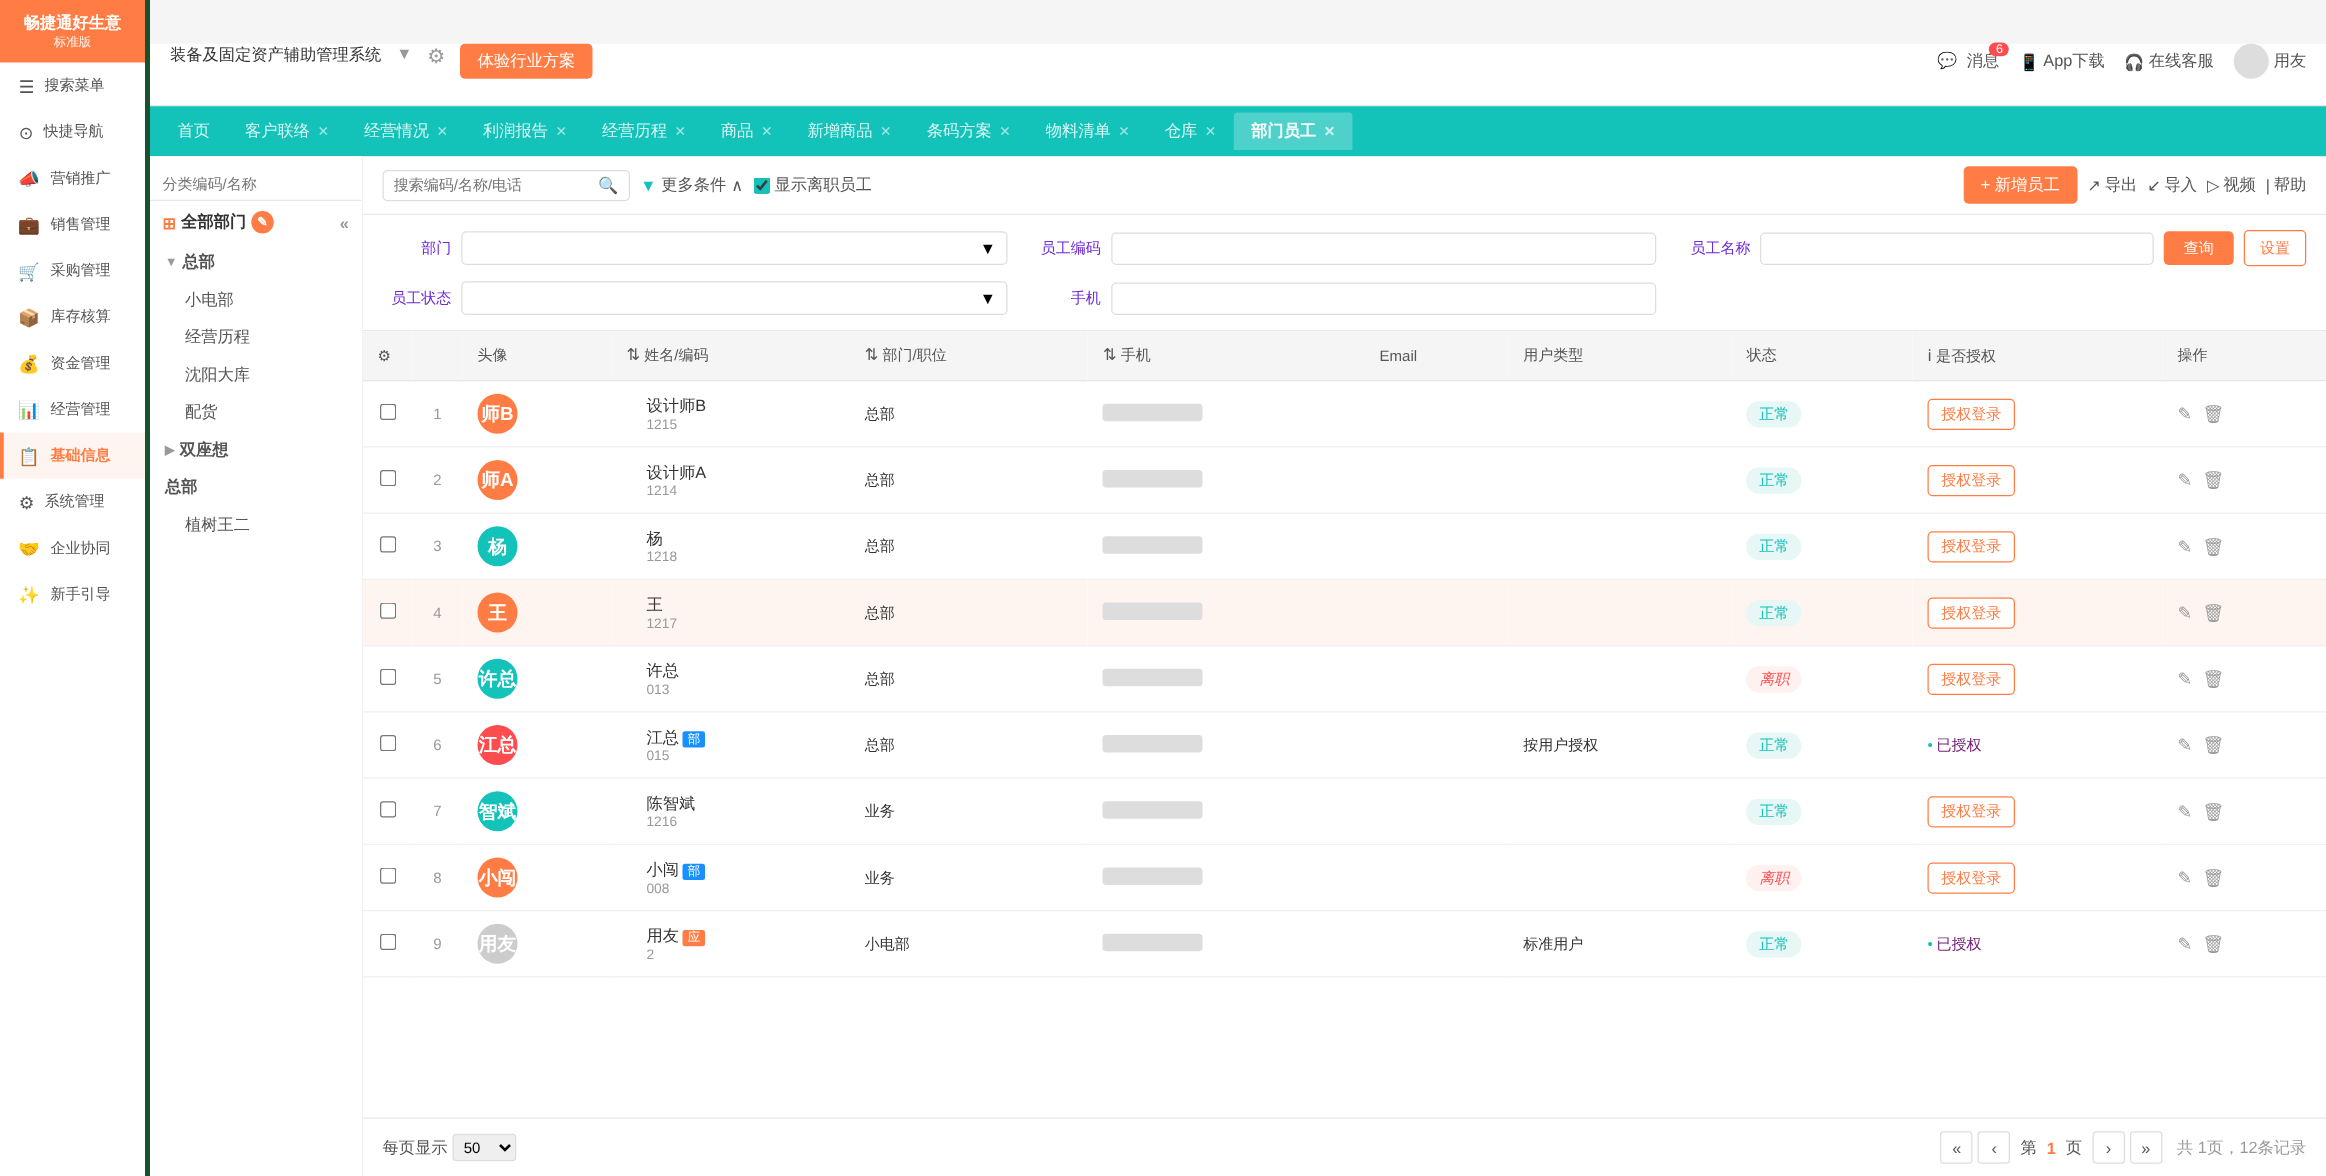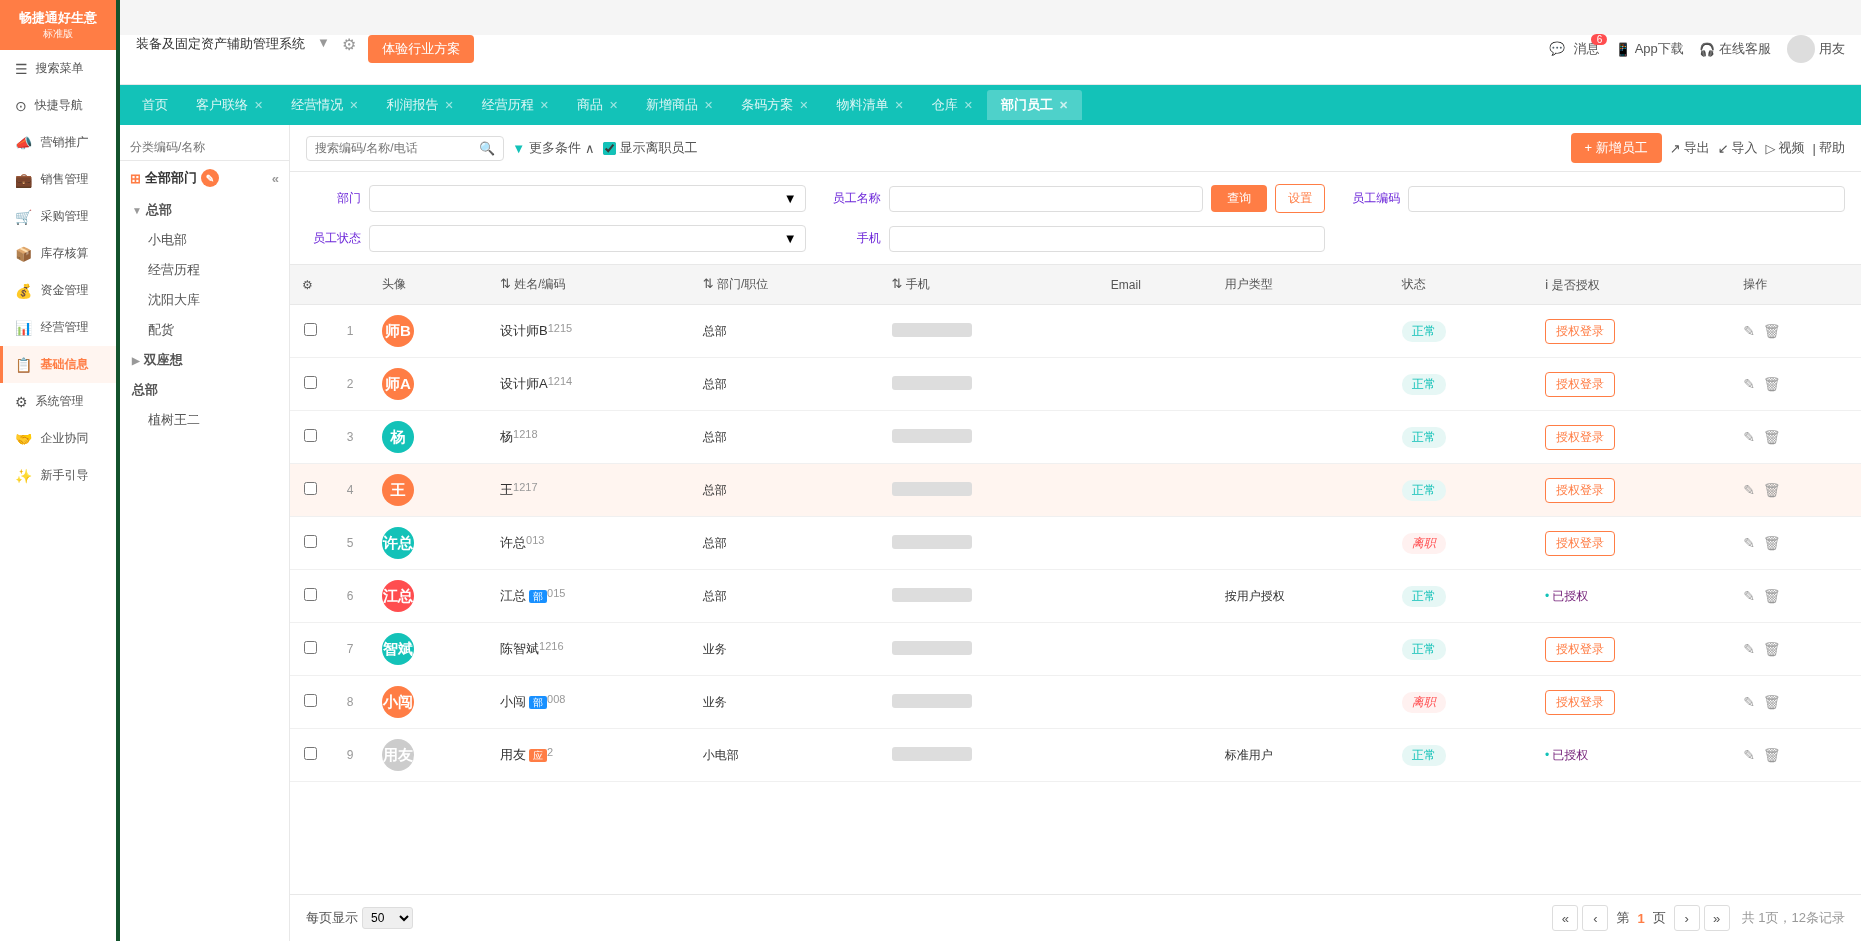--- a/index.html
+++ b/index.html
@@ -79,21 +79,21 @@
     .table-container { flex: 1; overflow: auto; background: #fff; }
     table { width: 100%; border-collapse: collapse; }
     th { background: #f5f5f5; padding: 10px 12px; text-align: left; font-size: 12px; color: #555; font-weight: normal; border-bottom: 1px solid #e8e8e8; white-space: nowrap; }
     td { padding: 10px 12px; font-size: 12px; color: #333; border-bottom: 1px solid #f0f0f0; vertical-align: middle; }
     tr.highlighted td { background: #fff5f0; }
     .avatar { width: 32px; height: 32px; border-radius: 50%; display: flex; align-items: center; justify-content: center; color: white; font-size: 15px; font-weight: bold; flex-shrink: 0; }
     .avatar.orange { background: #ff7d45; }
     .avatar.teal { background: #13c2b8; }
     .avatar.red { background: #ff4d4f; }
     .avatar.gray { background: #ccc; }
-    .name-code { display: flex; flex-direction: row; }
+    .name-code { display: flex; flex-direction: column; margin-left: 16px; }
     .name-code .name { font-size: 13px; color: #333; }
     .name-code .code { font-size: 11px; color: #999; }
     .status-badge { display: inline-flex; align-items: center; padding: 2px 10px; border-radius: 10px; font-size: 12px; }
     .status-normal { background: #e6f7f5; color: #13c2b8; }
     .status-resign { background: #fff1f0; color: #ff4d4f; font-style: italic; }
     .btn-auth { border: 1px solid #ff7d45; color: #ff7d45; background: white; padding: 3px 10px; border-radius: 4px; font-size: 12px; cursor: pointer; white-space: nowrap; }
     .auth-granted { color: #701a75; font-size: 12px; display: flex; align-items: center; gap: 3px; }
     .auth-granted::before { content: "•"; color: #13c2b8; }
     .ops { display: flex; gap: 8px; align-items: center; }
     .op-btn { color: #999; cursor: pointer; font-size: 14px; }
@@ -330,30 +330,30 @@
 
       <div class="filter-panel">
         <div class="filter-row">
           <span class="filter-label">部门</span>
           <div class="filter-select">
             <span></span>
             <span>▼</span>
           </div>
         </div>
         <div class="filter-row">
+          <span class="filter-label">员工编码</span>
+          <input class="filter-input" type="text" style="">
+        </div>
+        <div class="filter-row">
           <span class="filter-label">员工名称</span>
           <input class="filter-input" type="text" style="">
           <div class="filter-actions">
             <button class="btn-query">查询</button>
             <button class="btn-set">设置</button>
           </div>
-        </div>
-        <div class="filter-row">
-          <span class="filter-label">员工编码</span>
-          <input class="filter-input" type="text" style="">
         </div>
         <div class="filter-row">
           <span class="filter-label">员工状态</span>
           <div class="filter-select">
             <span></span>
             <span>▼</span>
           </div>
         </div>
         <div class="filter-row">
           <span class="filter-label">手机</span>

